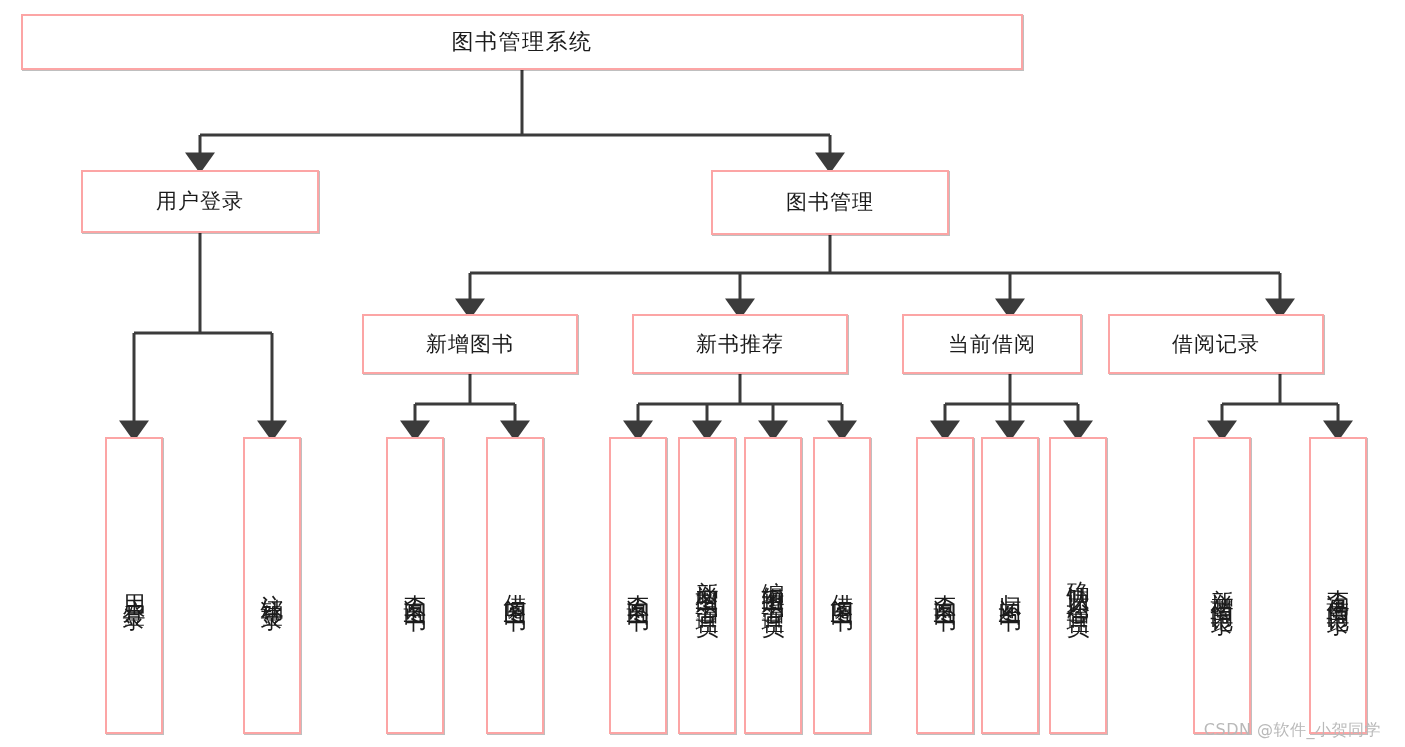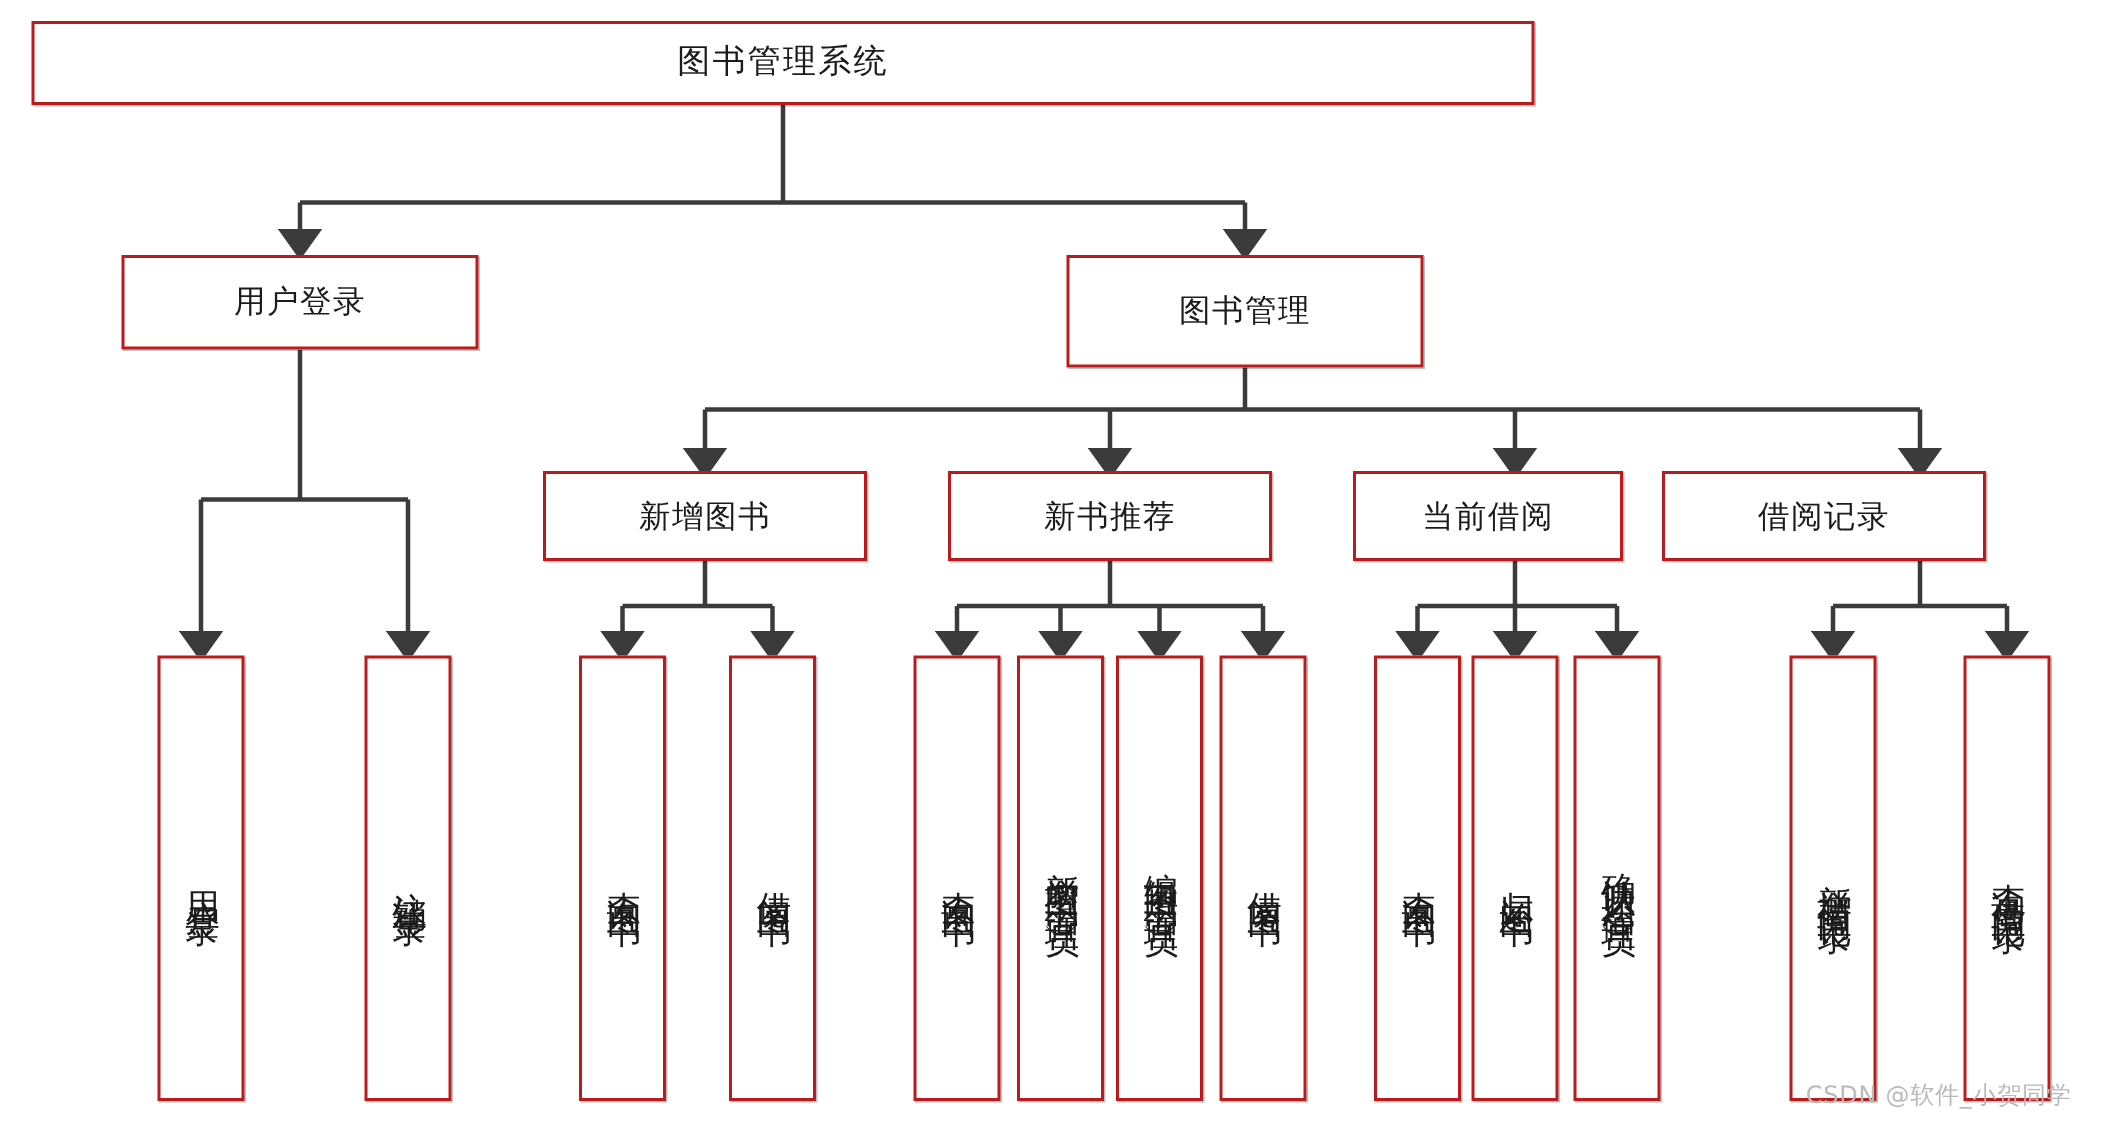--- a/index.html
+++ b/index.html
@@ -23,21 +23,21 @@
     position: absolute;
     left: 0;
     top: 0;
     width: 1405px;
     height: 747px;
     pointer-events: none;
   }
   .node {
     position: absolute;
     box-sizing: border-box;
-    border: 2px solid #b91c1c;
+    border: 2px solid #fca5a5;
     background: #ffffff;
     display: flex;
     align-items: center;
     justify-content: center;
     color: #1b1b1b;
     box-shadow: 1px 1px 0 rgba(0,0,0,0.25);
   }
   .node .label {
     display: block;
     text-align: center;
@@ -135,21 +135,21 @@
   </svg>
 
   <div class="node horiz root" style="left:21px; top:14px; width:1002px; height:56px;">
     <span class="label">图书管理系统</span>
   </div>
 
   <div class="node horiz" style="left:81px; top:170px; width:238px; height:63px;">
     <span class="label">用户登录</span>
   </div>
 
-  <div class="node horiz" style="left:711px; top:170px; width:238px; height:75px;">
+  <div class="node horiz" style="left:711px; top:170px; width:238px; height:65px;">
     <span class="label">图书管理</span>
   </div>
 
   <div class="node horiz" style="left:362px; top:314px; width:216px; height:60px;">
     <span class="label">新增图书</span>
   </div>
 
   <div class="node horiz" style="left:632px; top:314px; width:216px; height:60px;">
     <span class="label">新书推荐</span>
   </div>

